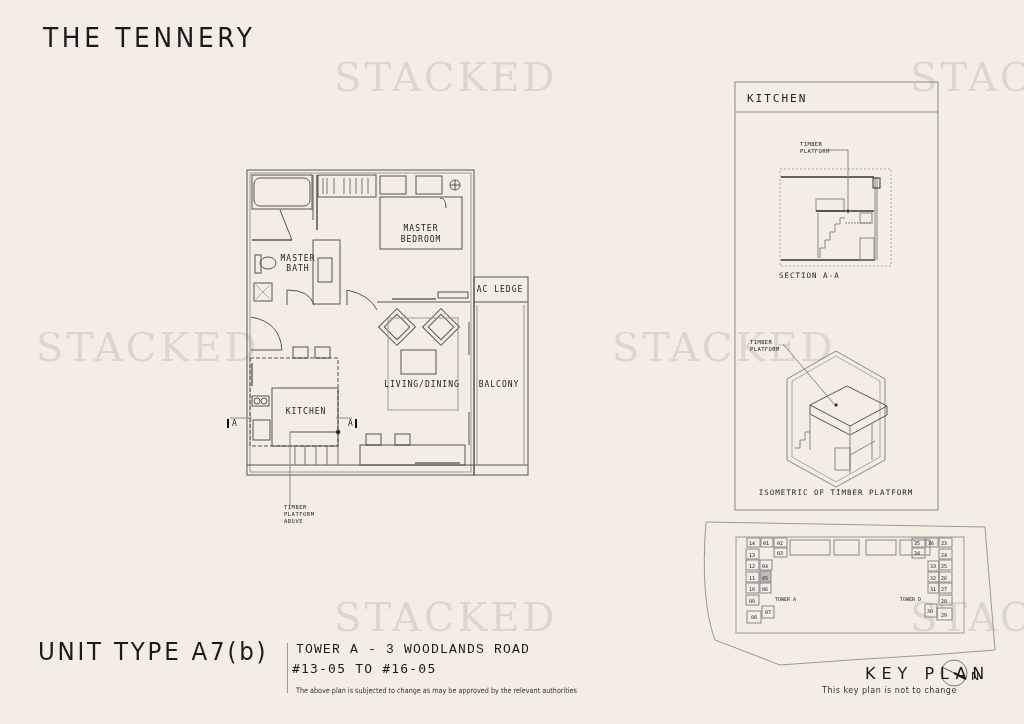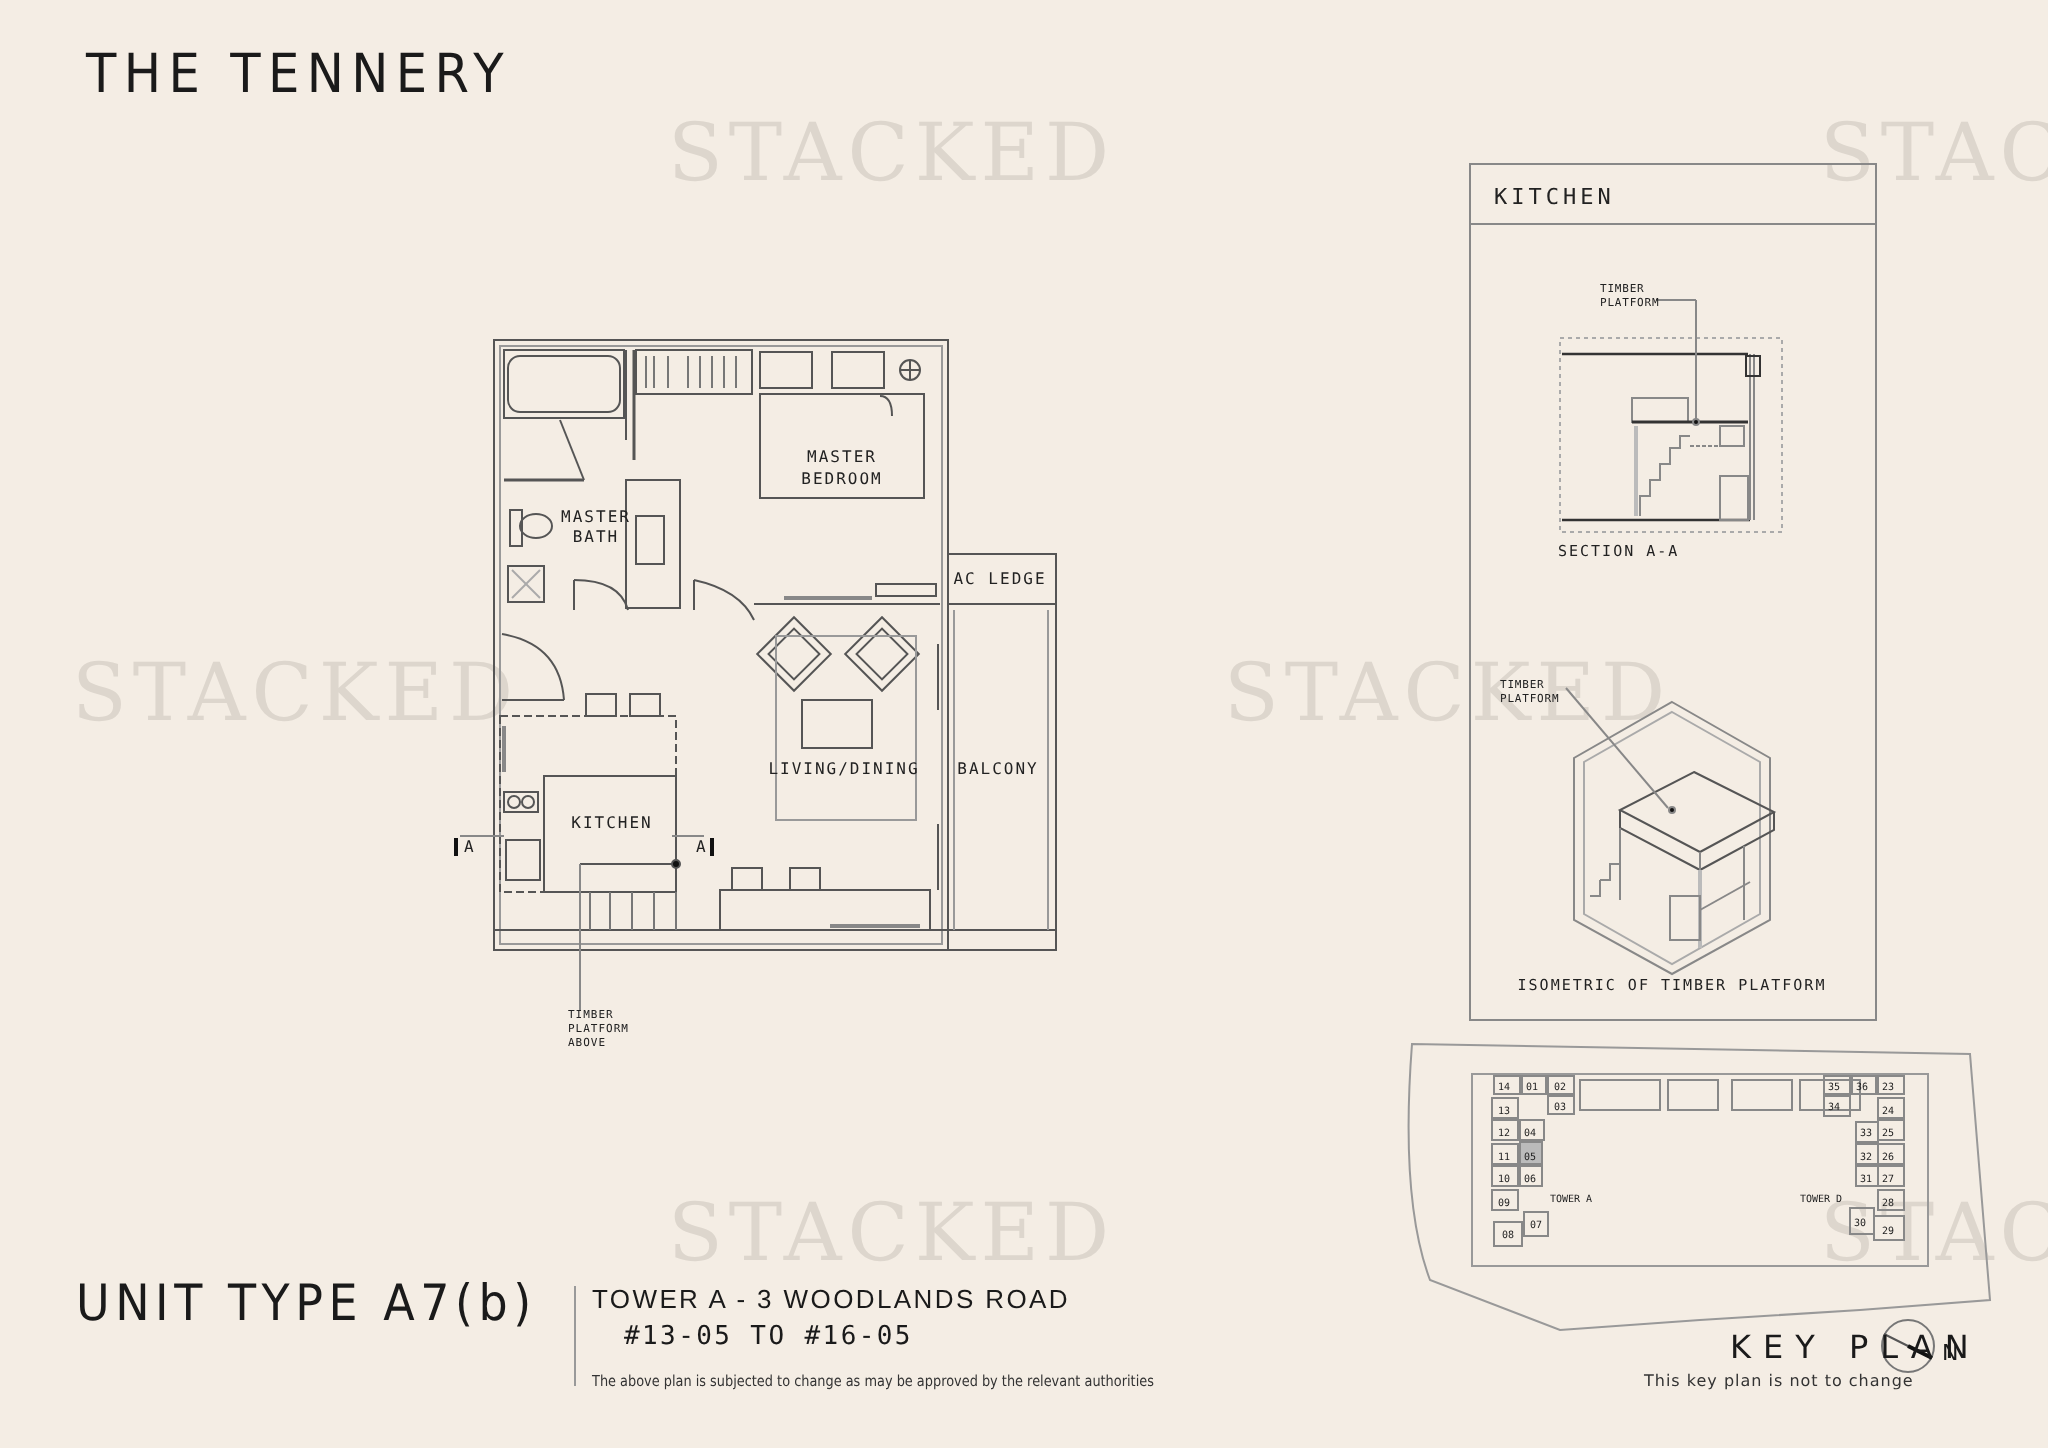--- a/index.html
+++ b/index.html
@@ -13,22 +13,22 @@
     font-family:"DejaVu Sans", sans-serif; transform:scaleX(0.92); transform-origin:left;
   }
   .wm {
     font-family:"DejaVu Serif", serif; color:#ddd6cd; font-size:40px; letter-spacing:3px;
     white-space:nowrap; pointer-events:none;
   }
   .unit-type {
     left:38px; top:637px; font-size:25px; letter-spacing:3px; transform:scaleX(0.92); transform-origin:left;
   }
   .addr-bar { left:287px; top:643px; width:1px; height:50px; background:#999; }
-  .addr1 { left:296px; top:642px; font-size:13px; letter-spacing:1.2px; font-family:Liberation Sans, sans-serif; }
-  .addr2 { left:312px; top:661px; font-size:13px; letter-spacing:1.2px; font-family:"DejaVu Sans Mono", monospace; }
+  .addr1 { left:296px; top:642px; font-size:13px; letter-spacing:1.2px; font-family:Liberation Mono, monospace; }
+  .addr2 { left:292px; top:661px; font-size:13px; letter-spacing:1.2px; font-family:"DejaVu Sans Mono", monospace; }
   .disclaimer { left:296px; top:686px; font-size:7.5px; color:#333; transform:scaleX(0.86); transform-origin:left; white-space:nowrap; }
   .keyplan-title { left:865px; top:664px; font-size:16px; letter-spacing:6px; }
   .keyplan-note { left:822px; top:686px; font-size:8px; color:#333; letter-spacing:0.5px; }
   .north-n { left:971px; top:670px; font-size:11px; }
   svg text { font-family:"DejaVu Sans Mono", monospace; fill:#222; }
 </style>
 </head>
 <body>
 
 <div class="abs wm" style="left:334px;top:54px;">STACKED</div>

